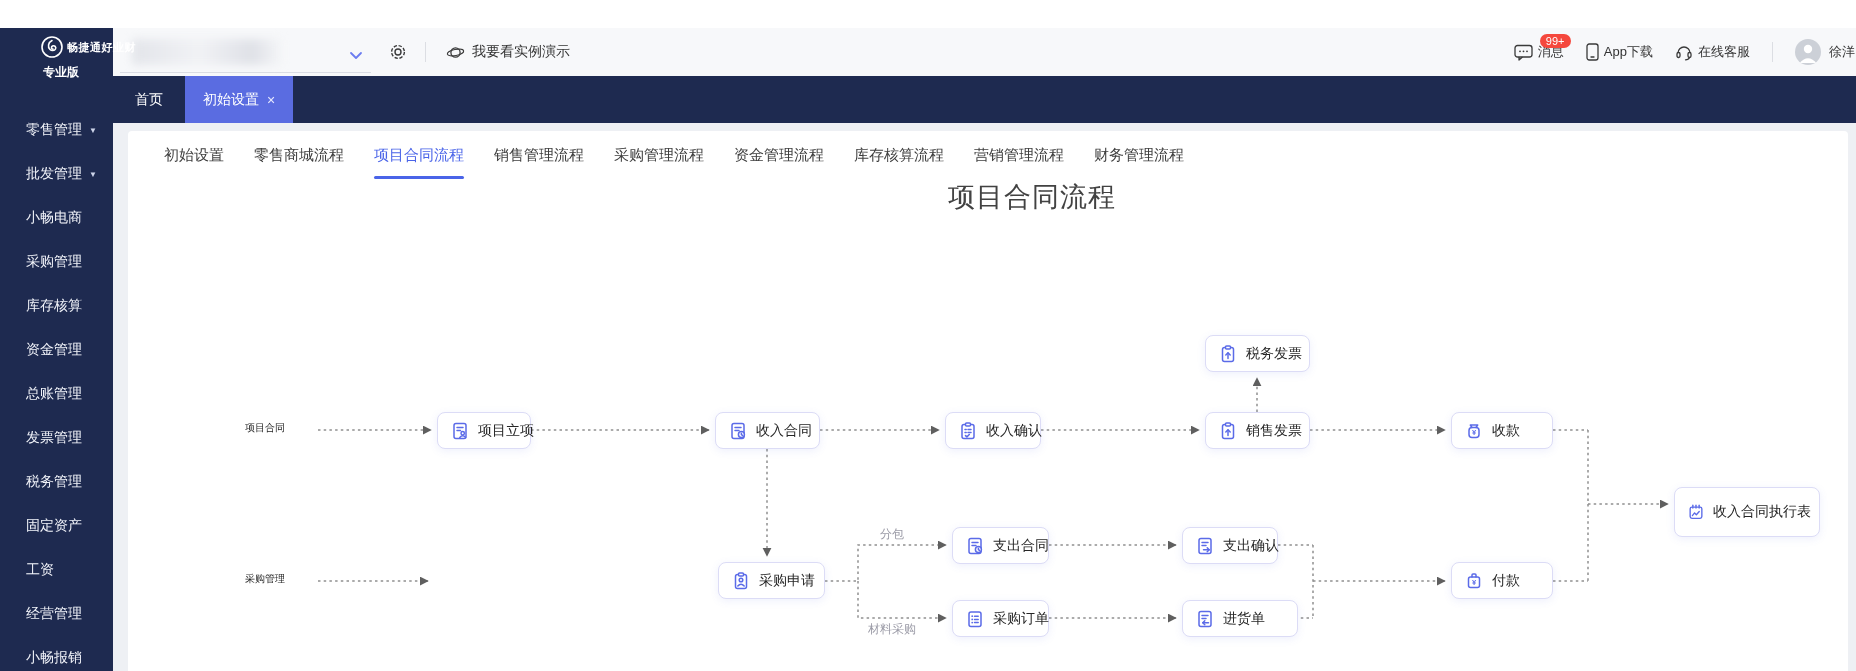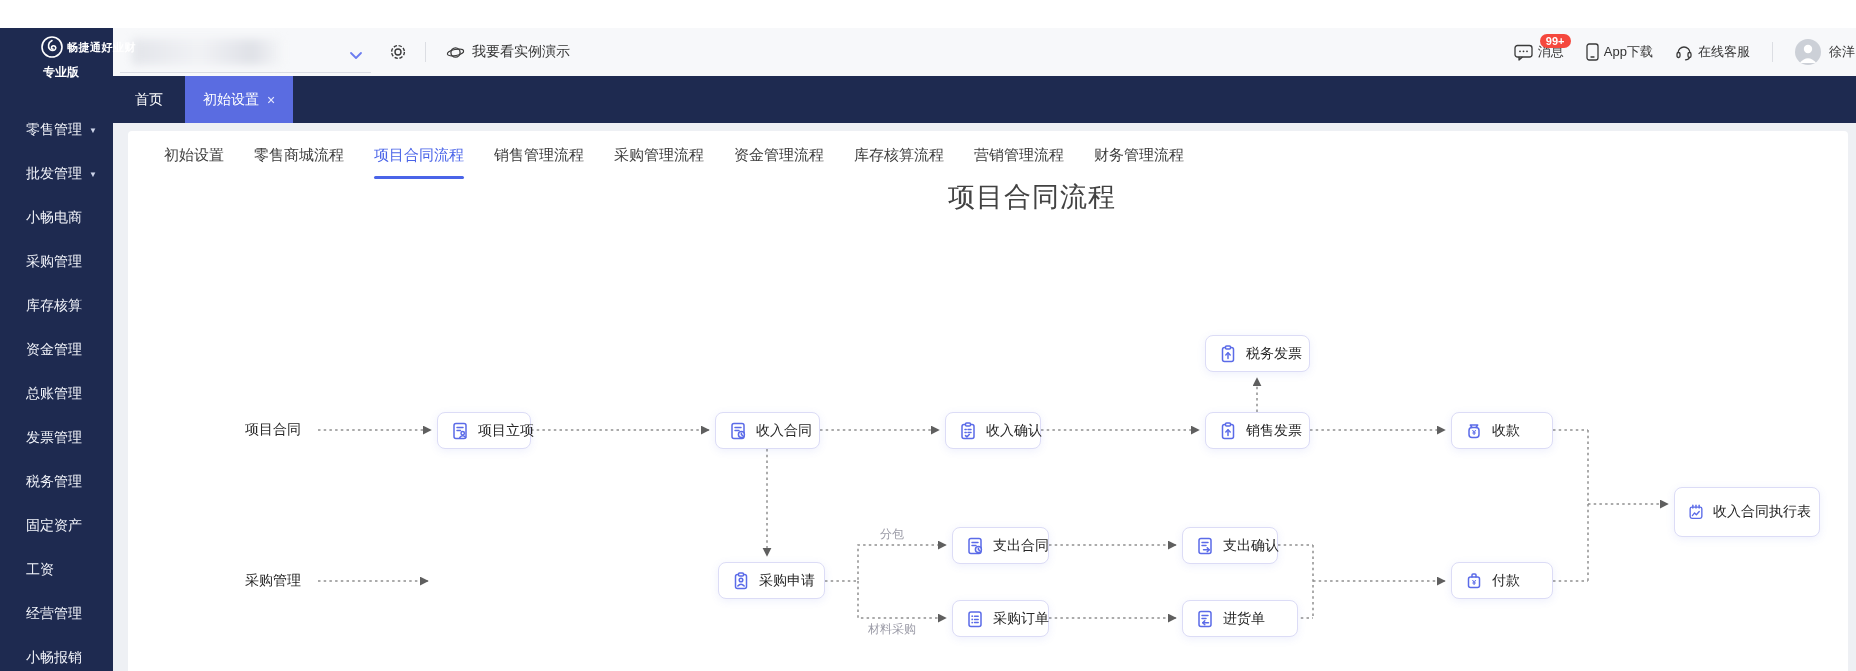--- a/index.html
+++ b/index.html
@@ -31,21 +31,21 @@
     background:linear-gradient(90deg,#e3e5ea 0%,#f1f2f5 45%,#dfe1e7 80%,#f5f6f8 100%);
     filter:blur(4px); }
   .ws-caret { position:absolute; right:8px; top:15px; }
   .tb-icon { display:inline-flex; align-items:center; justify-content:center; cursor:pointer; }
   .gear { margin-left:18px; }
   .tb-divider { width:1px; height:20px; background:#dcdee3; margin:0 20px 0 18px; }
   .demo-link { display:flex; align-items:center; gap:7px; font-size:14px; color:#333; cursor:pointer; }
   .tb-right { position:absolute; right:0; top:0; height:48px; display:flex; align-items:center; gap:22px; }
   .tb-item { display:flex; align-items:center; gap:5px; font-size:13px; color:#333; cursor:pointer; position:relative; }
   .badge { position:absolute; top:-9px; left:26px; background:#f5483d; color:#fff; font-size:11px;
-    line-height:14px; padding:0 6px; border-radius:8px; font-weight:bold; }
+    line-height:14px; padding:0 6px; border-radius:8px; font-weight:normal; }
   .avatar { width:26px; height:26px; border-radius:50%; background:#ccd0d7; overflow:hidden; flex:none; }
   .user-name { font-size:13px; color:#333; width:27px; overflow:hidden; white-space:nowrap; }
 
   
   .tab-strip { height:47px; background:#1e2a50; display:flex; align-items:stretch; flex:none; }
   .tab { display:flex; align-items:center; justify-content:center; font-size:14px; color:#fff;
     cursor:pointer; padding:0 22px; }
   .tab.active { background:#5a6ce1; padding:0 18px; gap:8px; }
   .tab .close-x { font-size:14px; color:#e8eaff; }
 
@@ -68,21 +68,21 @@
   
   .flow-canvas { position:absolute; left:0; top:48px; right:0; bottom:0; }
   .flow-title { position:absolute; left:712px; top:48px; width:384px; text-align:center;
     font-size:27px; color:#424242; font-weight:500; letter-spacing:1px; }
   .edges-svg { position:absolute; left:0; top:-48px; width:1728px; height:588px; }
   .flow-node { position:absolute; background:#fff; border:1px solid #dcdcf6; border-radius:8px;
     display:flex; align-items:center; gap:8px; padding-left:12px; cursor:pointer;
     box-shadow:0 2px 8px rgba(90,108,225,.10); }
   .flow-node .label { font-size:14px; color:#262626; white-space:nowrap; }
   .node-icon { display:inline-flex; flex:none; }
-  .row-label { position:absolute; font-size:14px; color:#262626; font-weight:500; white-space:nowrap; }
+  .row-label { position:absolute; font-size:10px; color:#262626; font-weight:500; white-space:nowrap; }
   .edge-label { position:absolute; font-size:12px; color:#9a9aa6; white-space:nowrap; }
 </style>
 </head>
 <body>
 
 <div class="top-white-band"></div>
 
 <div class="app">
 
   <div class="sidebar">

